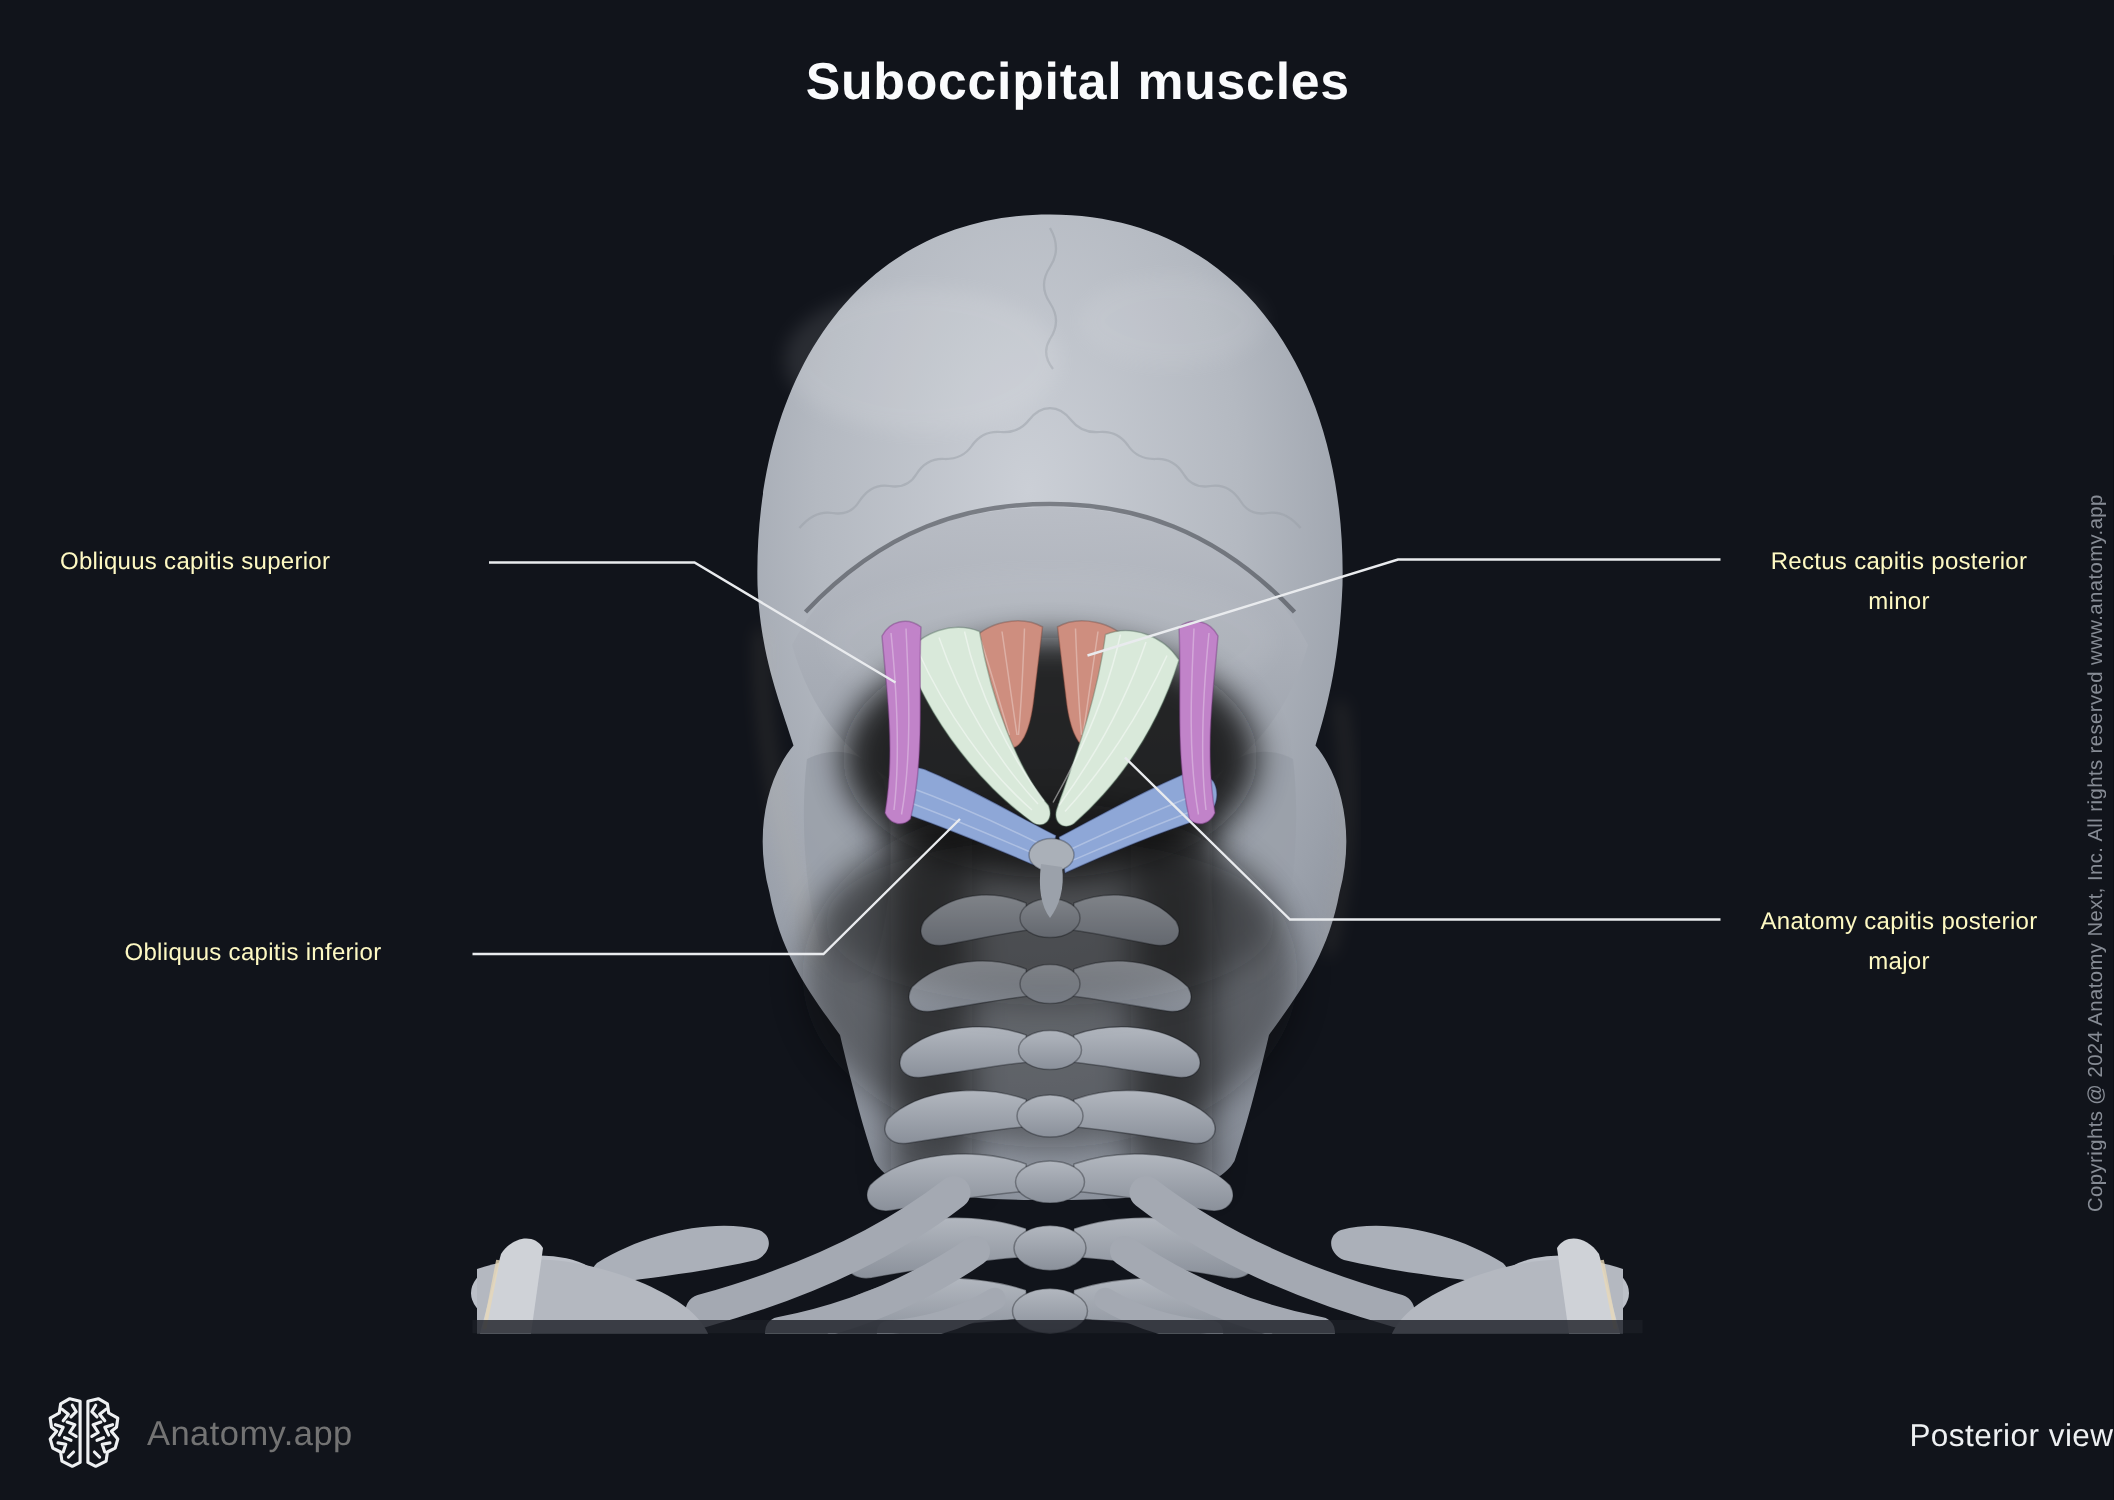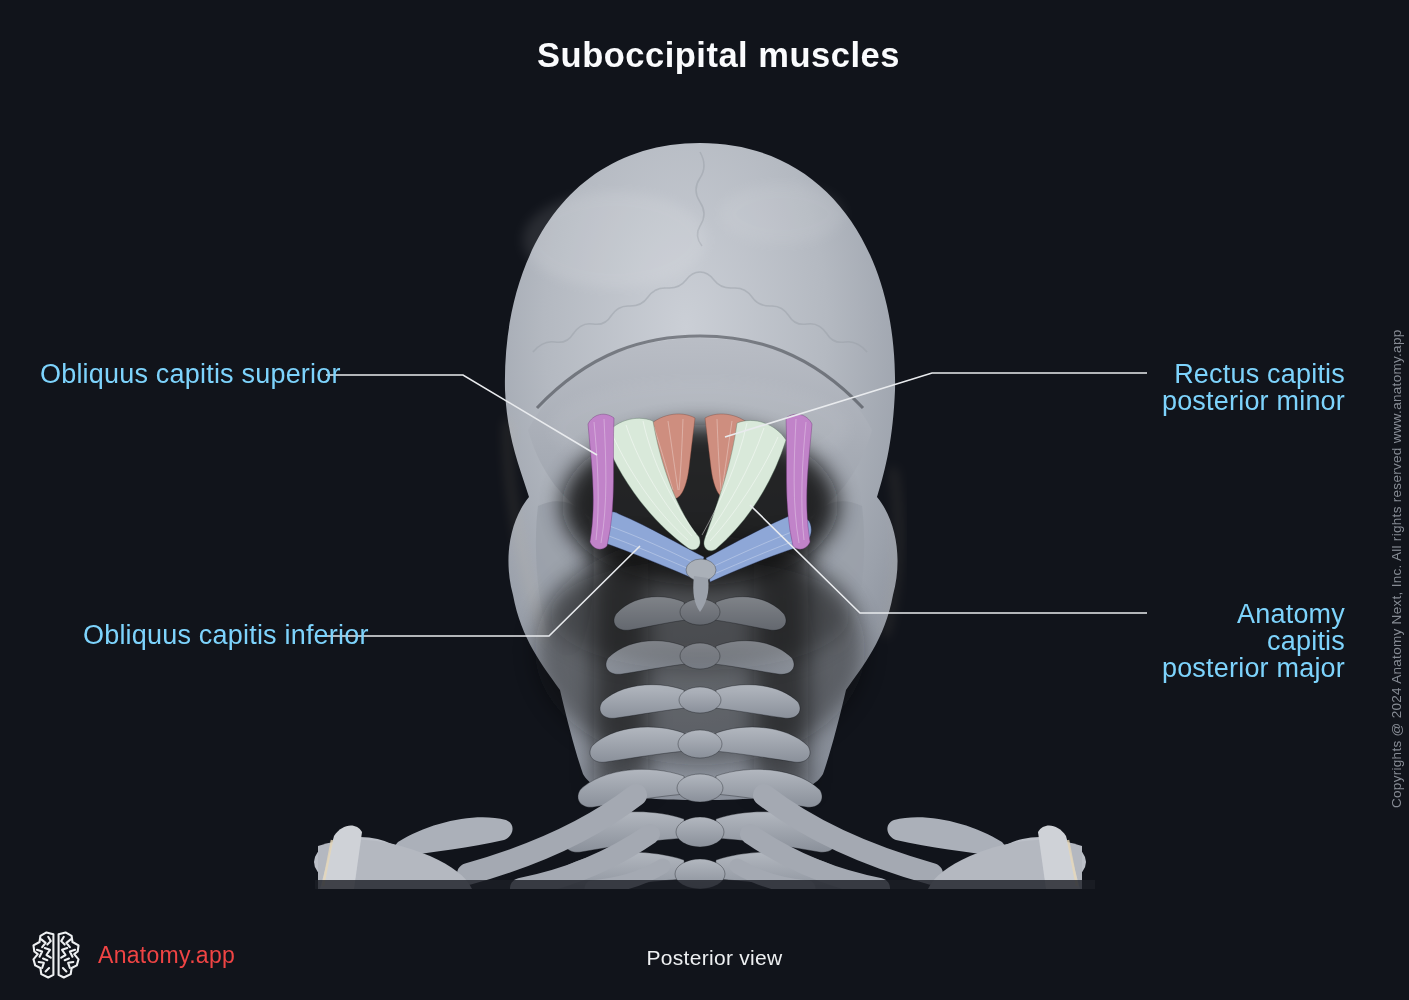--- a/index.html
+++ b/index.html
@@ -9,34 +9,34 @@
     position:relative; width:1409px; height:1000px;
     background:#11141b; overflow:hidden;
   }
   .page-title {
     position:absolute; left:0; right:0; top:36px;
     text-align:center; color:#fafbfd;
     font-size:34.5px; font-weight:700; letter-spacing:.5px;padding-left:28px;
   }
   .scene { position:absolute; left:0; top:0; width:1409px; height:1000px; }
   .label {
-    position:absolute; color:#7dd3fc; font-size:27px;
+    position:absolute; color:#fef9c3; font-size:16px;
     font-weight:400; letter-spacing:.2px; line-height:27px;
   }
-  .label.right { width:190px; text-align:right; }
+  .label.right { width:190px; text-align:center;margin-left:16px; }
   .leader { fill:none; stroke-width:1.6px; }
   .suture { fill:none; stroke:#9aa0a8; stroke-width:1.5; opacity:.5; }
   .brand {
     position:absolute; left:30px; top:930px;
     display:flex; align-items:center; gap:16px;
   }
-  .brand-name { color:#ef4444; font-size:23px; letter-spacing:.3px; }
+  .brand-name { color:#737373; font-size:23px; letter-spacing:.3px; }
   .view-label {
     position:absolute; left:0; right:0; top:946px;
-    text-align:center; color:#eef0f2; font-size:21px; letter-spacing:.3px;margin-left:20px;
+    text-align:right; color:#eef0f2; font-size:21px; letter-spacing:.3px;margin-left:20px;
   }
   .copyright {
     position:absolute; right:2px; top:238px; height:570px;
     writing-mode:vertical-rl; transform:rotate(180deg);
     color:#878c95; font-size:13.5px; letter-spacing:.3px; line-height:20px;
     display:flex; align-items:center;
   }
 </style>
 </head>
 <body>

